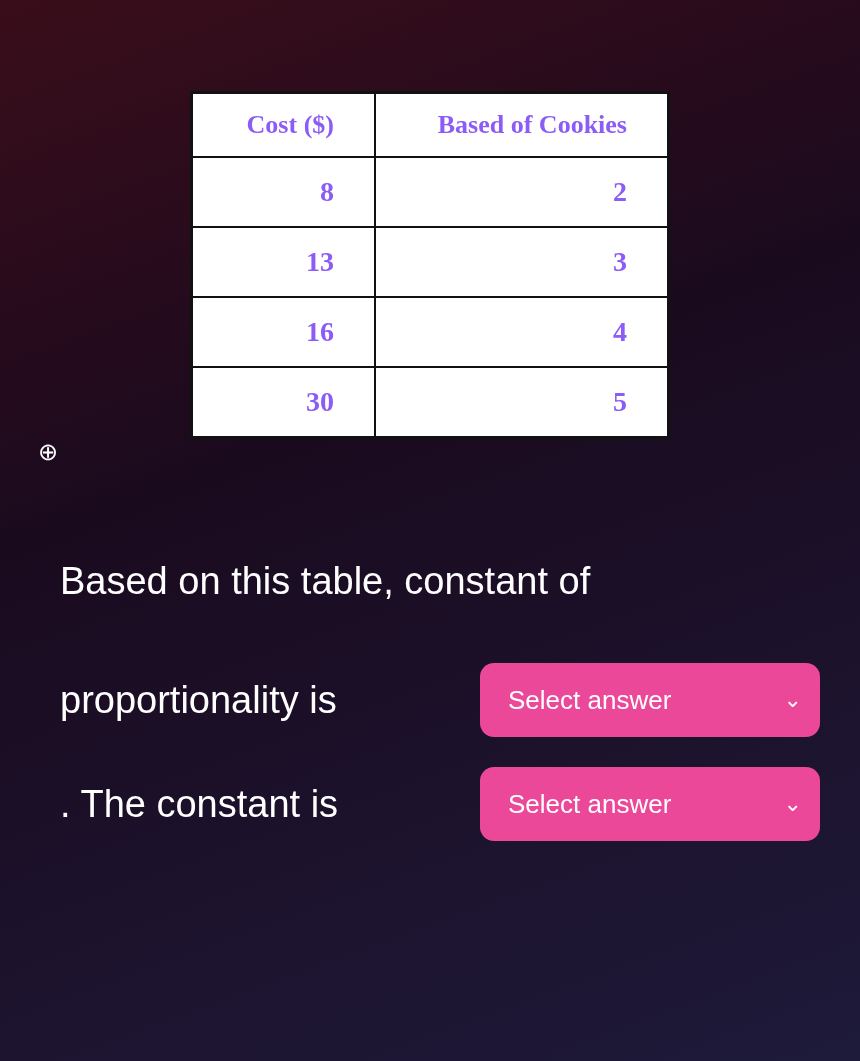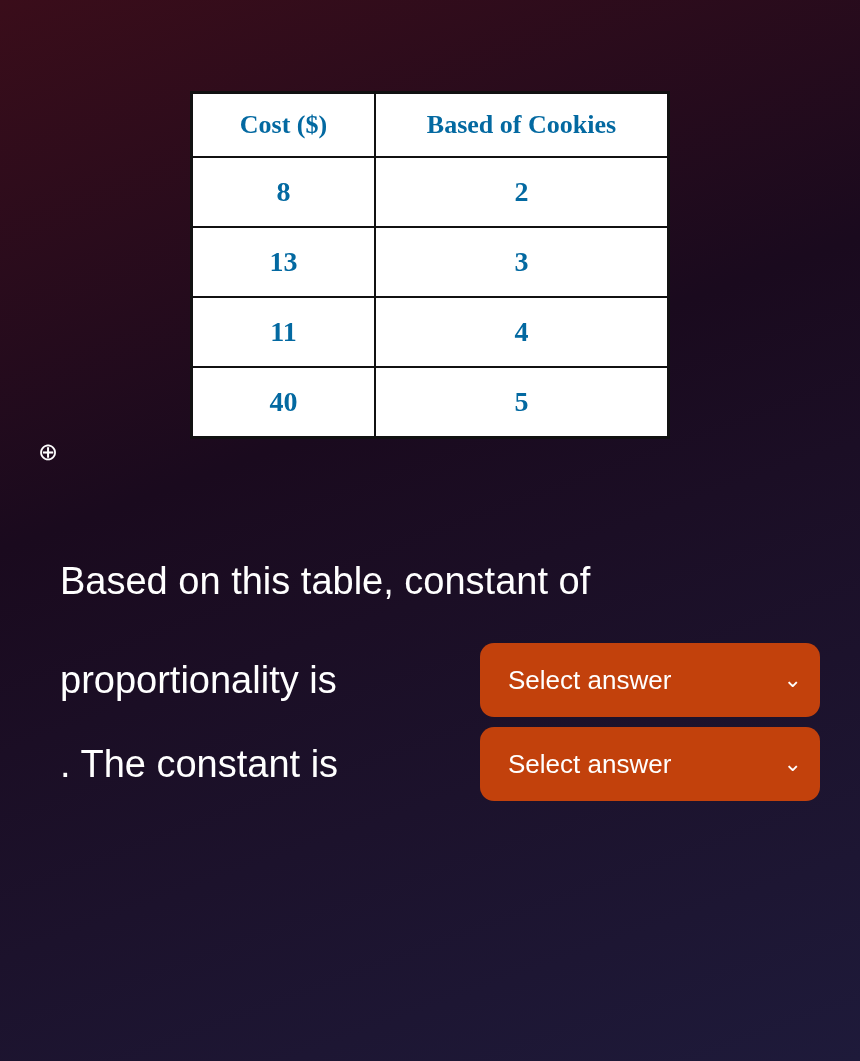--- a/index.html
+++ b/index.html
@@ -44,37 +44,38 @@
       border-collapse: collapse;
       background: white;
       border: 3px solid #111;
       min-width: 480px;
     }
 
     .data-table th,
     .data-table td {
       border: 2px solid #111;
       padding: 18px 40px;
-      text-align: center;
+      text-align: right;
       font-size: 28px;
       font-weight: bold;
-      color: #0369a1;
+      color: #8b5cf6;
     }
 
     .data-table th {
       font-size: 26px;
       font-weight: bold;
       padding: 16px 40px;
     }
 
     .bottom-section {
       width: 100%;
       padding: 30px 40px 40px 60px;
       display: flex;
       flex-direction: column;
+      gap: 20px;
     }
 
     .question-row {
       display: flex;
       align-items: center;
       gap: 20px;
       margin-bottom: 10px;
     }
 
     .question-text {
@@ -86,21 +87,21 @@
       text-align: left;
     }
 
     .dropdown-container {
       position: relative;
       min-width: 340px;
     }
 
     .dropdown-container select {
       width: 100%;
-      background: #c2410c;
+      background: #ec4899;
       border: none;
       border-radius: 14px;
       color: white;
       font-size: 26px;
       padding: 22px 50px 22px 28px;
       cursor: pointer;
       appearance: none;
       -webkit-appearance: none;
       outline: none;
     }
@@ -140,25 +141,25 @@
     <tbody>
       <tr>
         <td>8</td>
         <td>2</td>
       </tr>
       <tr>
         <td>13</td>
         <td>3</td>
       </tr>
       <tr>
-        <td>11</td>
+        <td>16</td>
         <td>4</td>
       </tr>
       <tr>
-        <td>40</td>
+        <td>30</td>
         <td>5</td>
       </tr>
     </tbody>
   </table>
 </div>
 
 <div class="bottom-section">
   <div class="question-text">Based on this table, constant of</div>
 
   <div class="question-row row-1">

